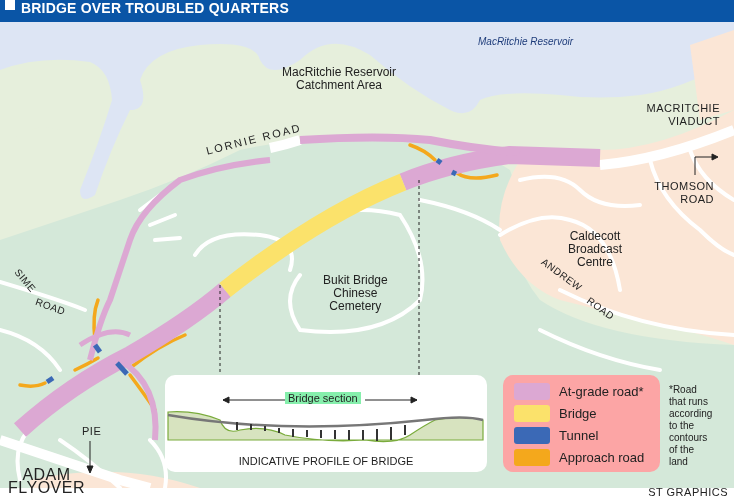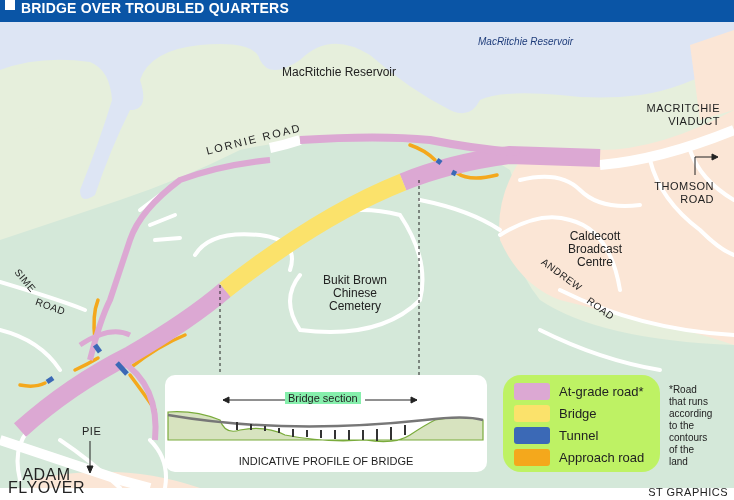--- a/index.html
+++ b/index.html
@@ -8,21 +8,21 @@
   #header{position:absolute;left:0;top:0;width:734px;height:22px;background:#0a55a6;display:flex;z-index:5;}
   #header .sq{width:10px;height:10px;background:#fff;margin-left:5px;margin-right:6px;}
   #header .title{color:#fff;font-weight:bold;font-size:14px;letter-spacing:0.2px;}
   #map{position:absolute;left:0;top:22px;width:734px;height:466px;}
   .lbl{position:absolute;color:#222;font-size:12px;line-height:13px;text-align:center;white-space:nowrap;}
   .caps{text-transform:uppercase;letter-spacing:0.5px;}
   .water-lbl{position:absolute;color:#1e3c7a;font-style:italic;font-size:10px;}
   #profile{position:absolute;left:165px;top:375px;width:322px;height:97px;background:#fff;border-radius:10px;}
   #profile .cap{position:absolute;left:0;width:100%;top:80px;text-align:center;font-size:11px;color:#222;}
   #profile .bs{position:absolute;left:120px;top:17px;font-size:11px;color:#222;background:#86efac;padding:0 3px;}
-  #legend{position:absolute;left:503px;top:375px;width:157px;height:97px;background:#bef264;border-radius:18px;}
+  #legend{position:absolute;left:503px;top:375px;width:157px;height:97px;background:#fca5a5;border-radius:10px;}
   .lg-row{position:absolute;left:11px;display:flex;align-items:center;}
   .sw{width:36px;height:17px;border-radius:3px;margin-right:9px;}
   .lg-row span{font-size:13px;color:#222;}
   #footnote{position:absolute;left:669px;top:384px;font-size:10px;line-height:12px;color:#222;}
   #credit{position:absolute;right:6px;bottom:2px;font-size:11px;color:#222;letter-spacing:0.5px;margin-left:44px;}
 </style>
 </head>
 <body>
 
 <div id="frame">
@@ -114,24 +114,25 @@
 
     <g stroke="#222" stroke-width="1" fill="#222">
       <polyline points="695,175 695,157 715,157" fill="none"></polyline>
       <path d="M712,154 L718,157 L712,160 Z"></path>
     </g>
   </svg>
 
   <div class="water-lbl" style="left:478px;top:36px;">MacRitchie Reservoir</div>
   <div class="lbl" style="left:282px;top:66px;">
     <div>MacRitchie Reservoir</div>
+    <div>Catchment Area</div>
   </div>
   <div class="lbl caps" style="left:205px;top:133px;transform:rotate(-14deg);font-size:11px;letter-spacing:2px;">LORNIE ROAD</div>
   <div class="lbl" style="left:323px;top:274px;">
-    <div>Bukit Brown</div>
+    <div>Bukit Bridge</div>
     <div>Chinese</div>
     <div>Cemetery</div>
   </div>
   <div class="lbl" style="left:568px;top:230px;">
     <div>Caldecott</div>
     <div>Broadcast</div>
     <div>Centre</div>
   </div>
   <div class="lbl caps" style="left:538px;top:268px;transform:rotate(36deg);font-size:10px;">ANDREW</div>
   <div class="lbl caps" style="left:585px;top:302px;transform:rotate(36deg);font-size:10px;">ROAD</div>

